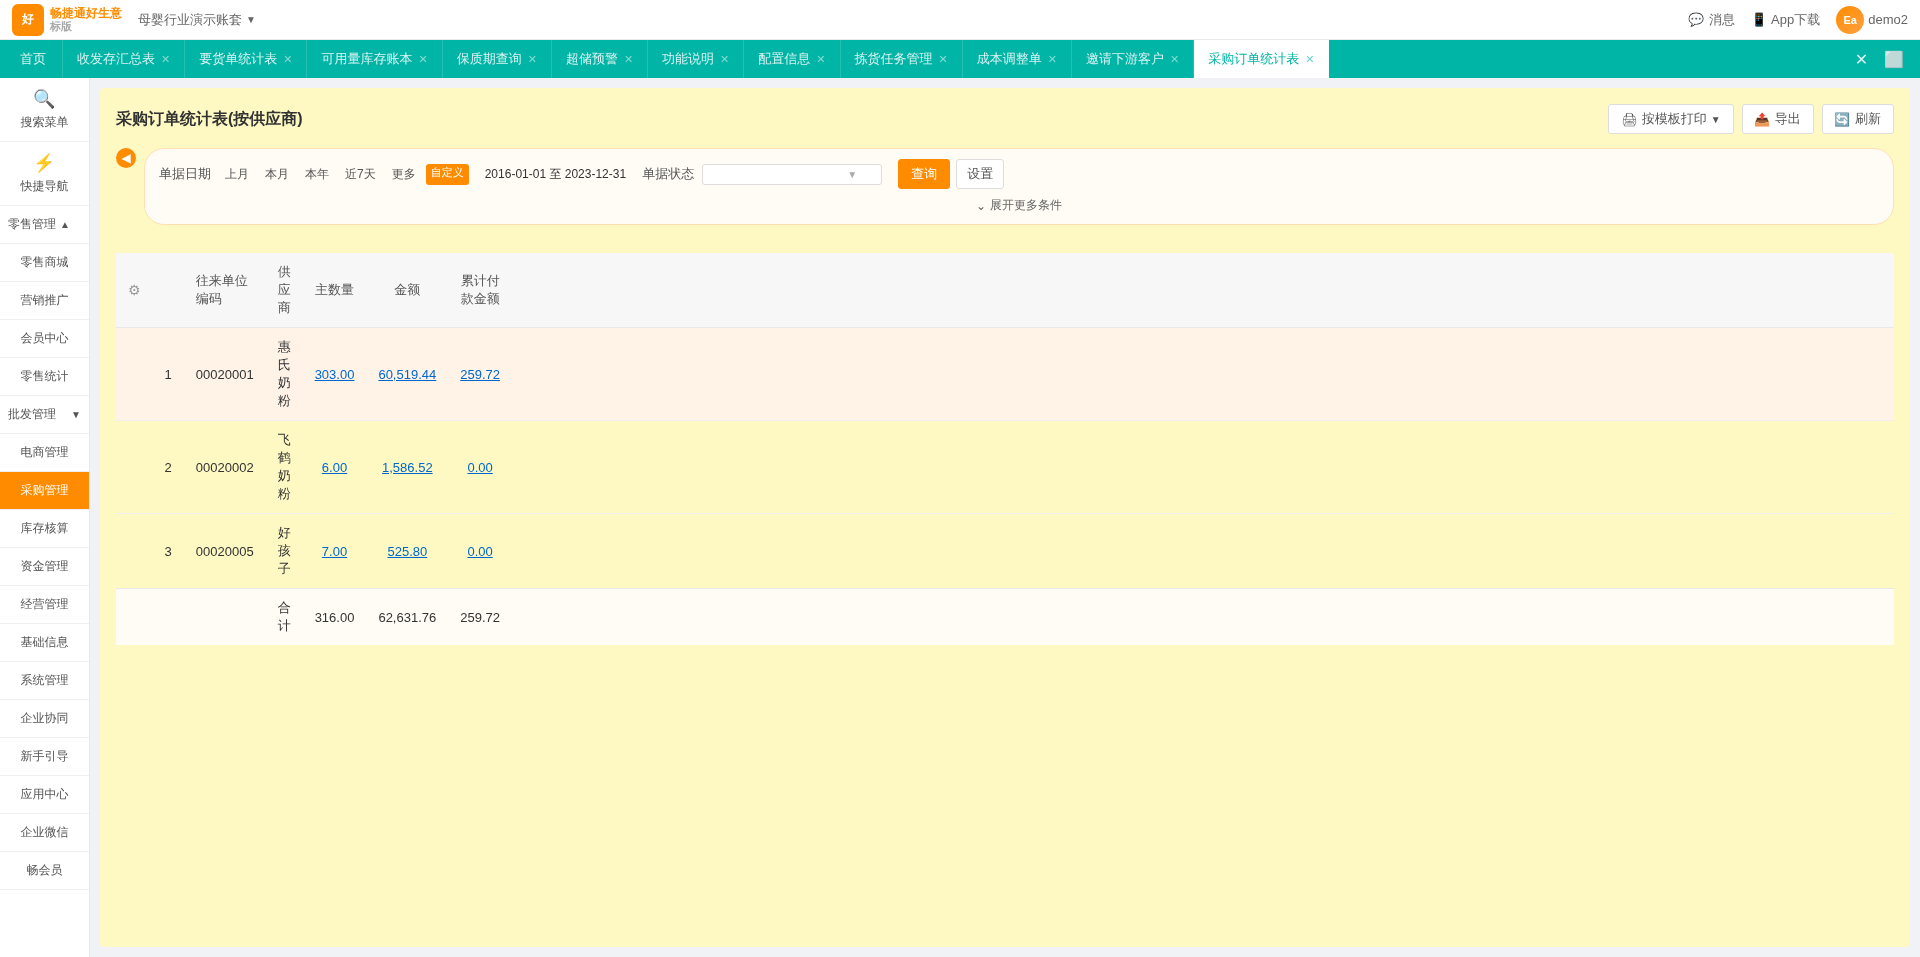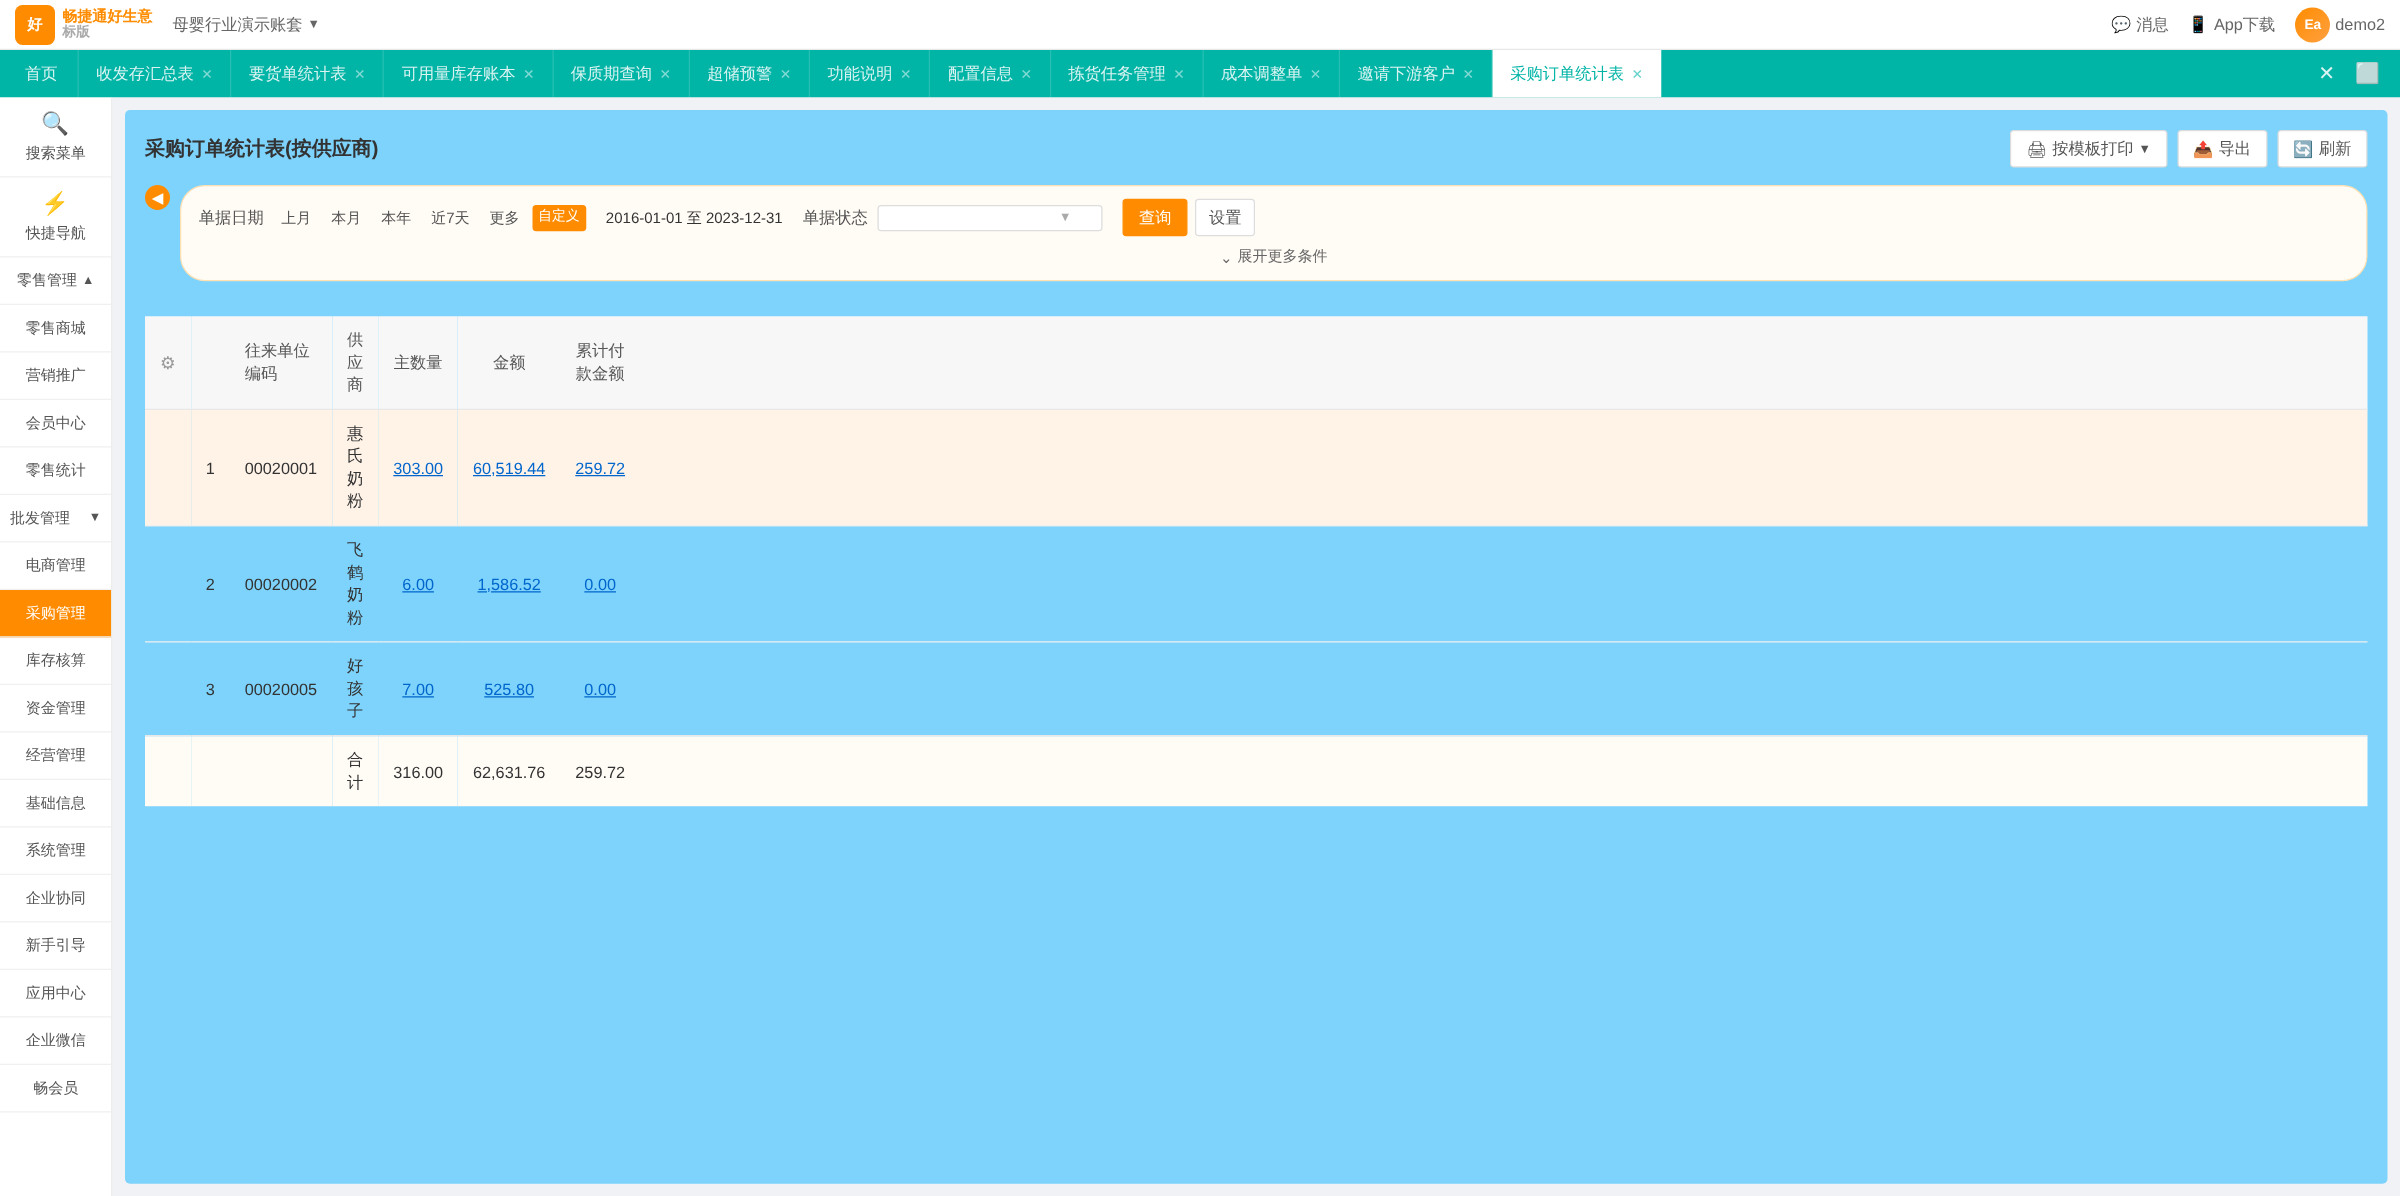--- a/index.html
+++ b/index.html
@@ -27,21 +27,21 @@
 
     
     .layout { display: flex; height: calc(957px - 78px); }
     .sidebar { width: 90px; background: #fff; border-right: 1px solid #e8e8e8; display: flex; flex-direction: column; overflow-y: auto; }
     .sidebar-item { padding: 10px 4px; text-align: center; cursor: pointer; color: #555; font-size: 12px; border-bottom: 1px solid #f0f0f0; display: flex; flex-direction: column; align-items: center; gap: 4px; }
     .sidebar-item.active { background: #ff8c00; color: white; }
     .sidebar-item .item-icon { font-size: 18px; }
 
     
     .main-content { flex: 1; background: #f0f2f5; overflow-y: auto; }
-    .page-container { margin: 10px; background: #7dd3fc; border-radius: 4px; padding: 16px; min-height: calc(100% - 20px); }
+    .page-container { margin: 10px; background: #fef9c3; border-radius: 4px; padding: 16px; min-height: calc(100% - 20px); }
 
     
     .page-header { display: flex; align-items: center; justify-content: space-between; margin-bottom: 14px; }
     .page-title { font-size: 16px; font-weight: bold; color: #333; }
     .page-actions { display: flex; align-items: center; gap: 8px; }
     .btn { padding: 5px 12px; border-radius: 3px; cursor: pointer; font-size: 13px; border: 1px solid #ddd; background: #fff; color: #555; display: flex; align-items: center; gap: 4px; }
     .btn-primary { background: #ff8c00; color: white; border-color: #ff8c00; }
     .btn-settings { border: 1px solid #ddd; color: #555; background: #fff; padding: 5px 10px; }
 
     
@@ -173,21 +173,21 @@
 
   <div class="sidebar">
     <div class="sidebar-item">
       <span class="item-icon">🔍</span>
       <span>搜索菜单</span>
     </div>
     <div class="sidebar-item">
       <span class="item-icon">⚡</span>
       <span>快捷导航</span>
     </div>
-    <div class="sidebar-item" style="flex-direction:row;justify-content:center;padding:10px 8px;">
+    <div class="sidebar-item" style="flex-direction:row;justify-content:flex-start;padding:10px 8px;">
       <span>零售管理</span>
       <span style="font-size:10px;">▲</span>
     </div>
     <div class="sidebar-item">
       <span>零售商城</span>
     </div>
     <div class="sidebar-item">
       <span>营销推广</span>
     </div>
     <div class="sidebar-item">

